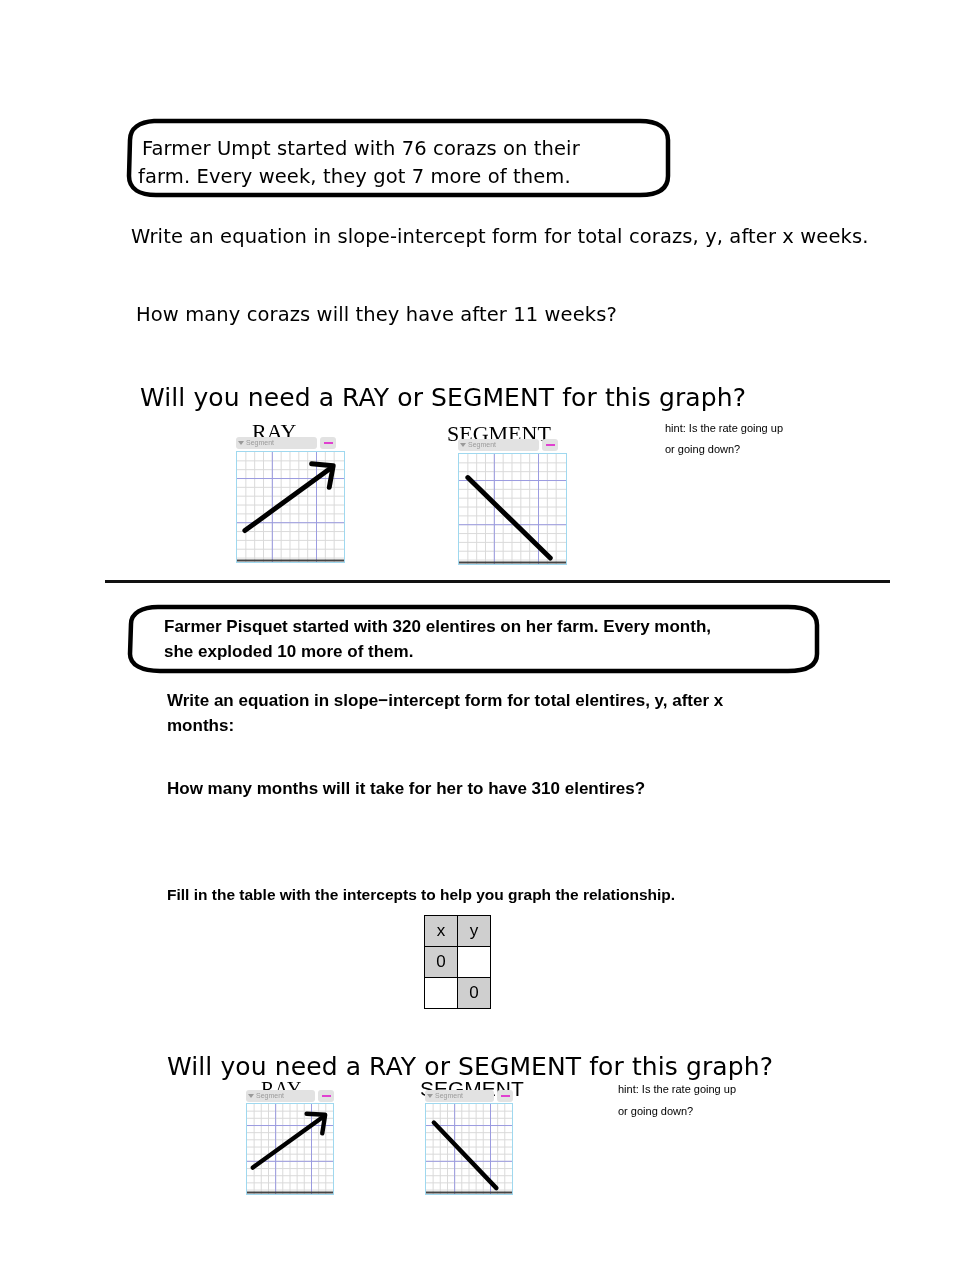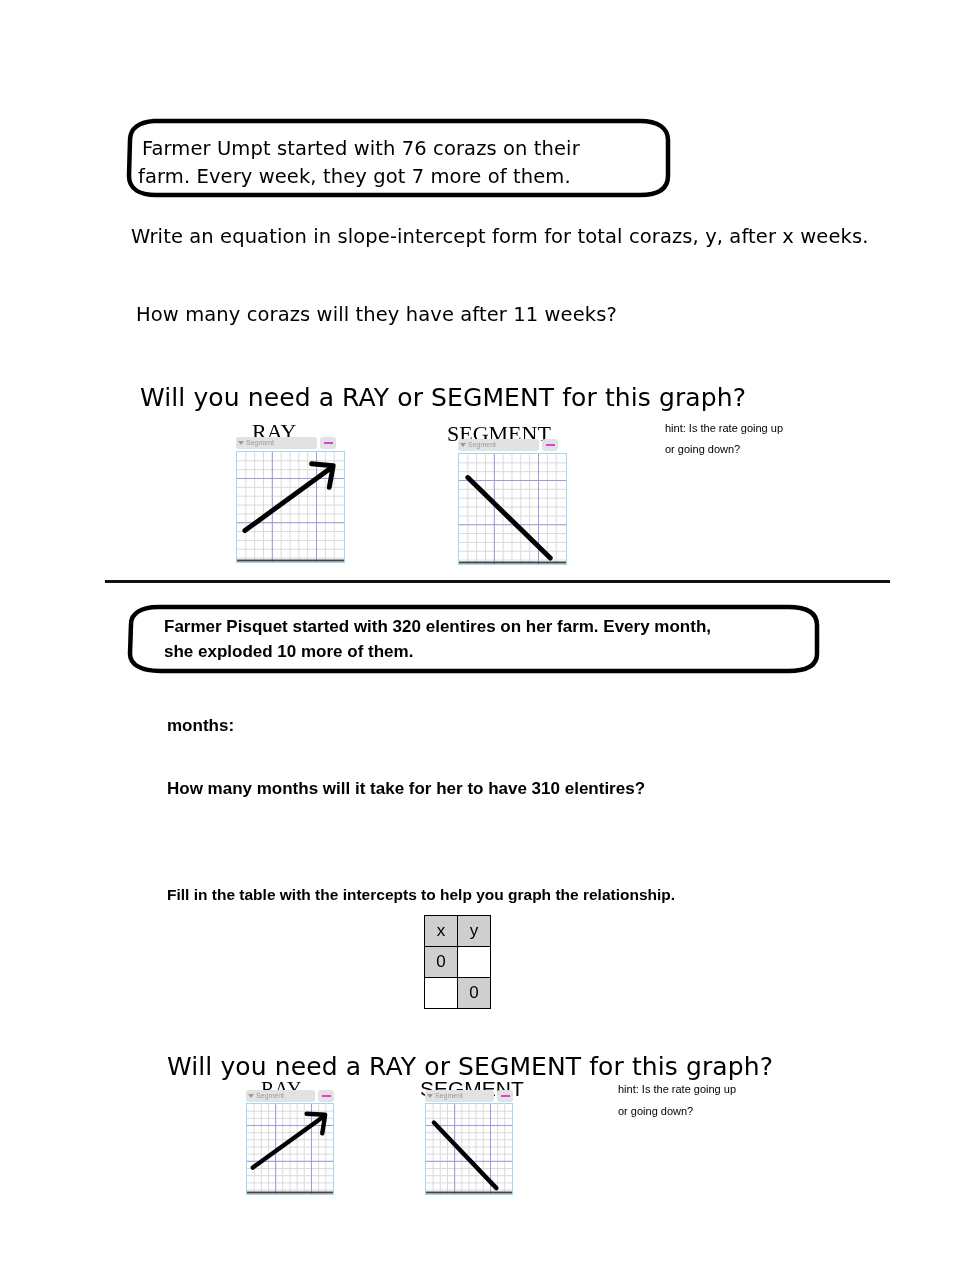--- a/index.html
+++ b/index.html
@@ -320,20 +320,21 @@
 
   <div class="callout" style="left:126px; top:568px; width:696px; height:70px;">
     <svg viewBox="0 0 696 70" preserveAspectRatio="none">
       <path d="M5,20 C5,9 16,3 32,3 L662,3 C681,3 691,9 691,21
                L691,50 C691,62 681,67 662,67 L34,67 C16,67 4,61 4,50 Z" fill="none" stroke="#000000" stroke-width="4.5" stroke-linejoin="round"></path>
     </svg>
     <div class="ctext plain prompt-plain" style="position:absolute; left:38px; top:11px;">Farmer Pisquet started with 320 elentires on her farm. Every month,</div>
     <div class="ctext plain prompt-plain" style="position:absolute; left:38px; top:36px;">she exploded 10 more of them.</div>
   </div>
 
+  <div class="abs plain prompt-plain" style="left:167px; top:653px;">Write an equation in slope−intercept form for total elentires, y, after x</div>
   <div class="abs plain prompt-plain" style="left:167px; top:678px;">months:</div>
 
   <div class="abs plain prompt-plain" style="left:167px; top:741px;">How many months will it take for her to have 310 elentires?</div>
 
   <div class="abs plain" style="left:167px; top:848px; font-size:15.5px; line-height:21px;">Fill in the table with the intercepts to help you graph the relationship.</div>
 
   <table class="xy-table" style="left:424px; top:879px;">
     <tbody>
       <tr>
         <td class="fill">x</td>

